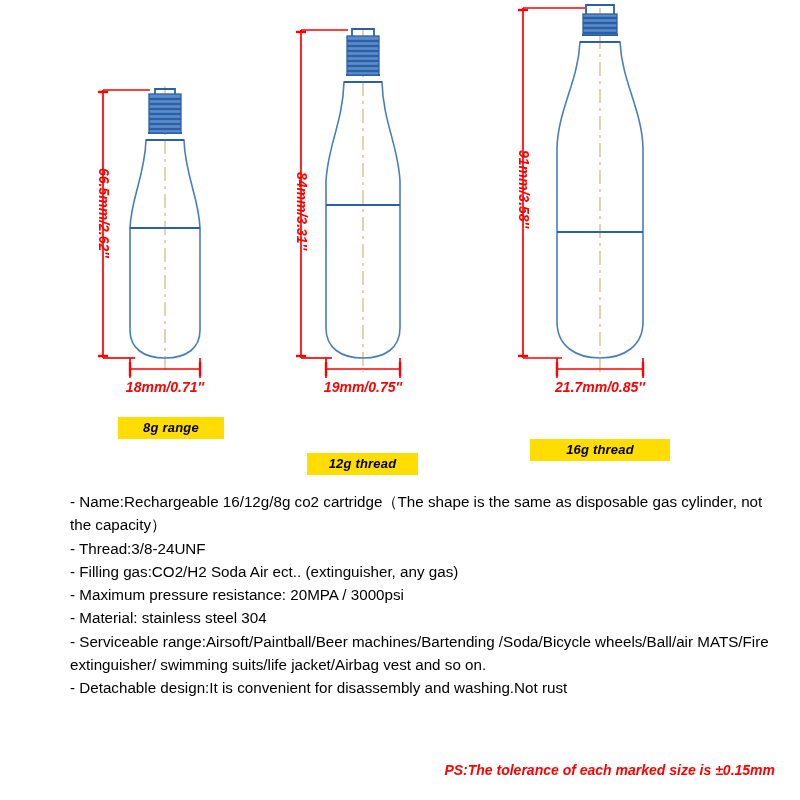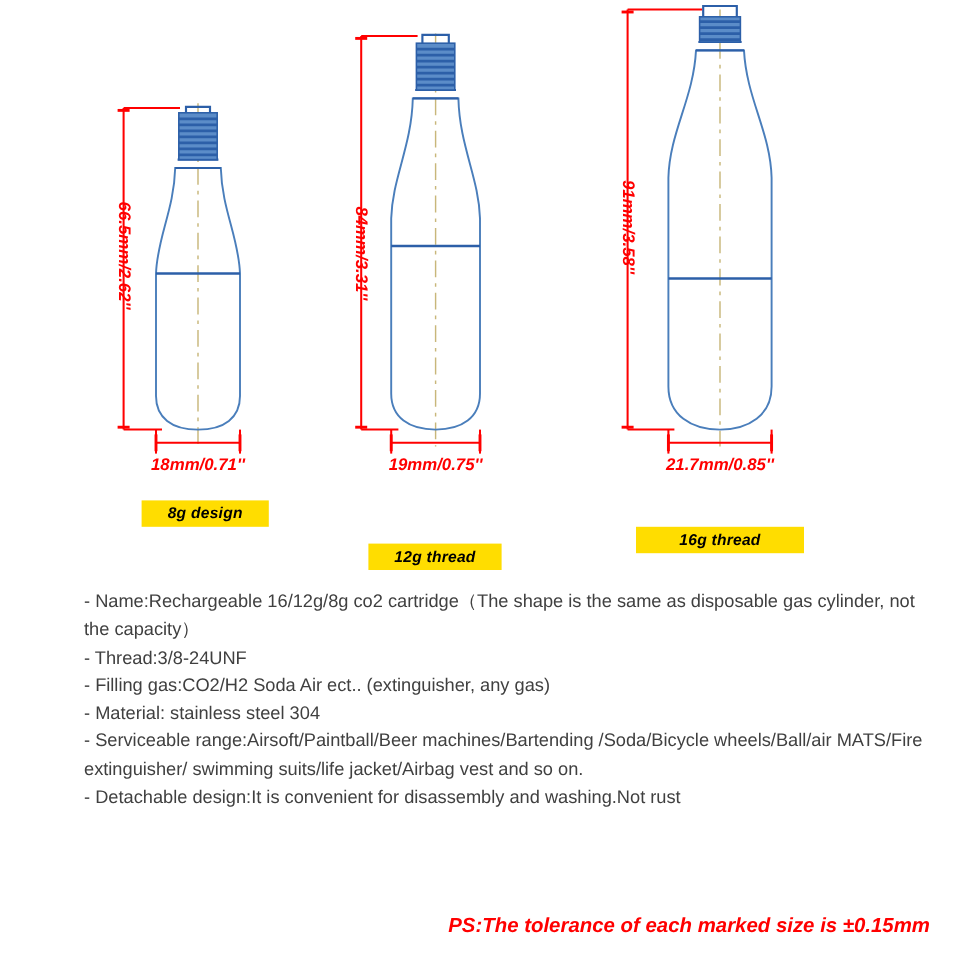--- a/index.html
+++ b/index.html
@@ -45,38 +45,38 @@
   #thread-label-8g  { left: 118px; top: 417px; width: 106px; }
   #thread-label-12g { left: 307px; top: 417px; width: 111px; margin-top: 36px; }
   #thread-label-16g { left: 530px; top: 417px; width: 140px; margin-top: 22px; }
 
   
   #spec-block {
     position: absolute;
     left: 70px;
     top: 490px;
     width: 712px;
-    color: #404040;
+    color: #000000;
     font-size: 15.2px;
     line-height: 23.3px;
     font-family: "Liberation Sans", sans-serif;
   }
   #spec-block .spec-line {
     white-space: normal;
   }
 
   
   #ps-note {
     position: absolute;
     left: 0;
     top: 762px;
     width: 775px;
     text-align: right;
     color: #ff0000;
-    font-size: 17px;
+    font-size: 14px;
     font-style: italic;
     font-weight: bold;
     font-family: "Liberation Sans", sans-serif;
     white-space: nowrap;
   }
 
   
   .outline   { fill: none; stroke: #4a7ebb; stroke-width: 1.6; }
   .seam      { fill: none; stroke: #2c5fa8; stroke-width: 2.1; }
   .thread-band { stroke: #2c5fa8; stroke-width: 2.3; }
@@ -221,27 +221,28 @@
 
       <line class="dim-ext" x1="557" y1="358" x2="557" y2="378"></line>
       <line class="dim-ext" x1="643" y1="358" x2="643" y2="378"></line>
       <line class="dim-line" x1="557" y1="369" x2="643" y2="369"></line>
       <line class="dim-tick" x1="557" y1="362" x2="557" y2="376"></line>
       <line class="dim-tick" x1="643" y1="362" x2="643" y2="376"></line>
       <text class="dim-text" x="600" y="392" text-anchor="middle">21.7mm/0.85''</text>
     </g>
   </svg>
 
-  <div class="thread-label" id="thread-label-8g">8g design</div>
+  <div class="thread-label" id="thread-label-8g">8g range</div>
   <div class="thread-label" id="thread-label-12g">12g thread</div>
   <div class="thread-label" id="thread-label-16g">16g thread</div>
 </div>
 
 <div id="spec-block">
   <div class="spec-line">- Name:Rechargeable 16/12g/8g co2 cartridge（The shape is the same as disposable gas cylinder, not the capacity）</div>
   <div class="spec-line">- Thread:3/8-24UNF</div>
   <div class="spec-line">- Filling gas:CO2/H2 Soda Air ect.. (extinguisher, any gas)</div>
+  <div class="spec-line">- Maximum pressure resistance: 20MPA / 3000psi</div>
   <div class="spec-line">- Material: stainless steel 304</div>
   <div class="spec-line">- Serviceable range:Airsoft/Paintball/Beer machines/Bartending /Soda/Bicycle wheels/Ball/air MATS/Fire extinguisher/ swimming suits/life jacket/Airbag vest and so on.</div>
   <div class="spec-line">- Detachable design:It is convenient for disassembly and washing.Not rust</div>
 </div>
 
 <div id="ps-note">PS:The tolerance of each marked size is ±0.15mm</div>
 
 </body></html>

